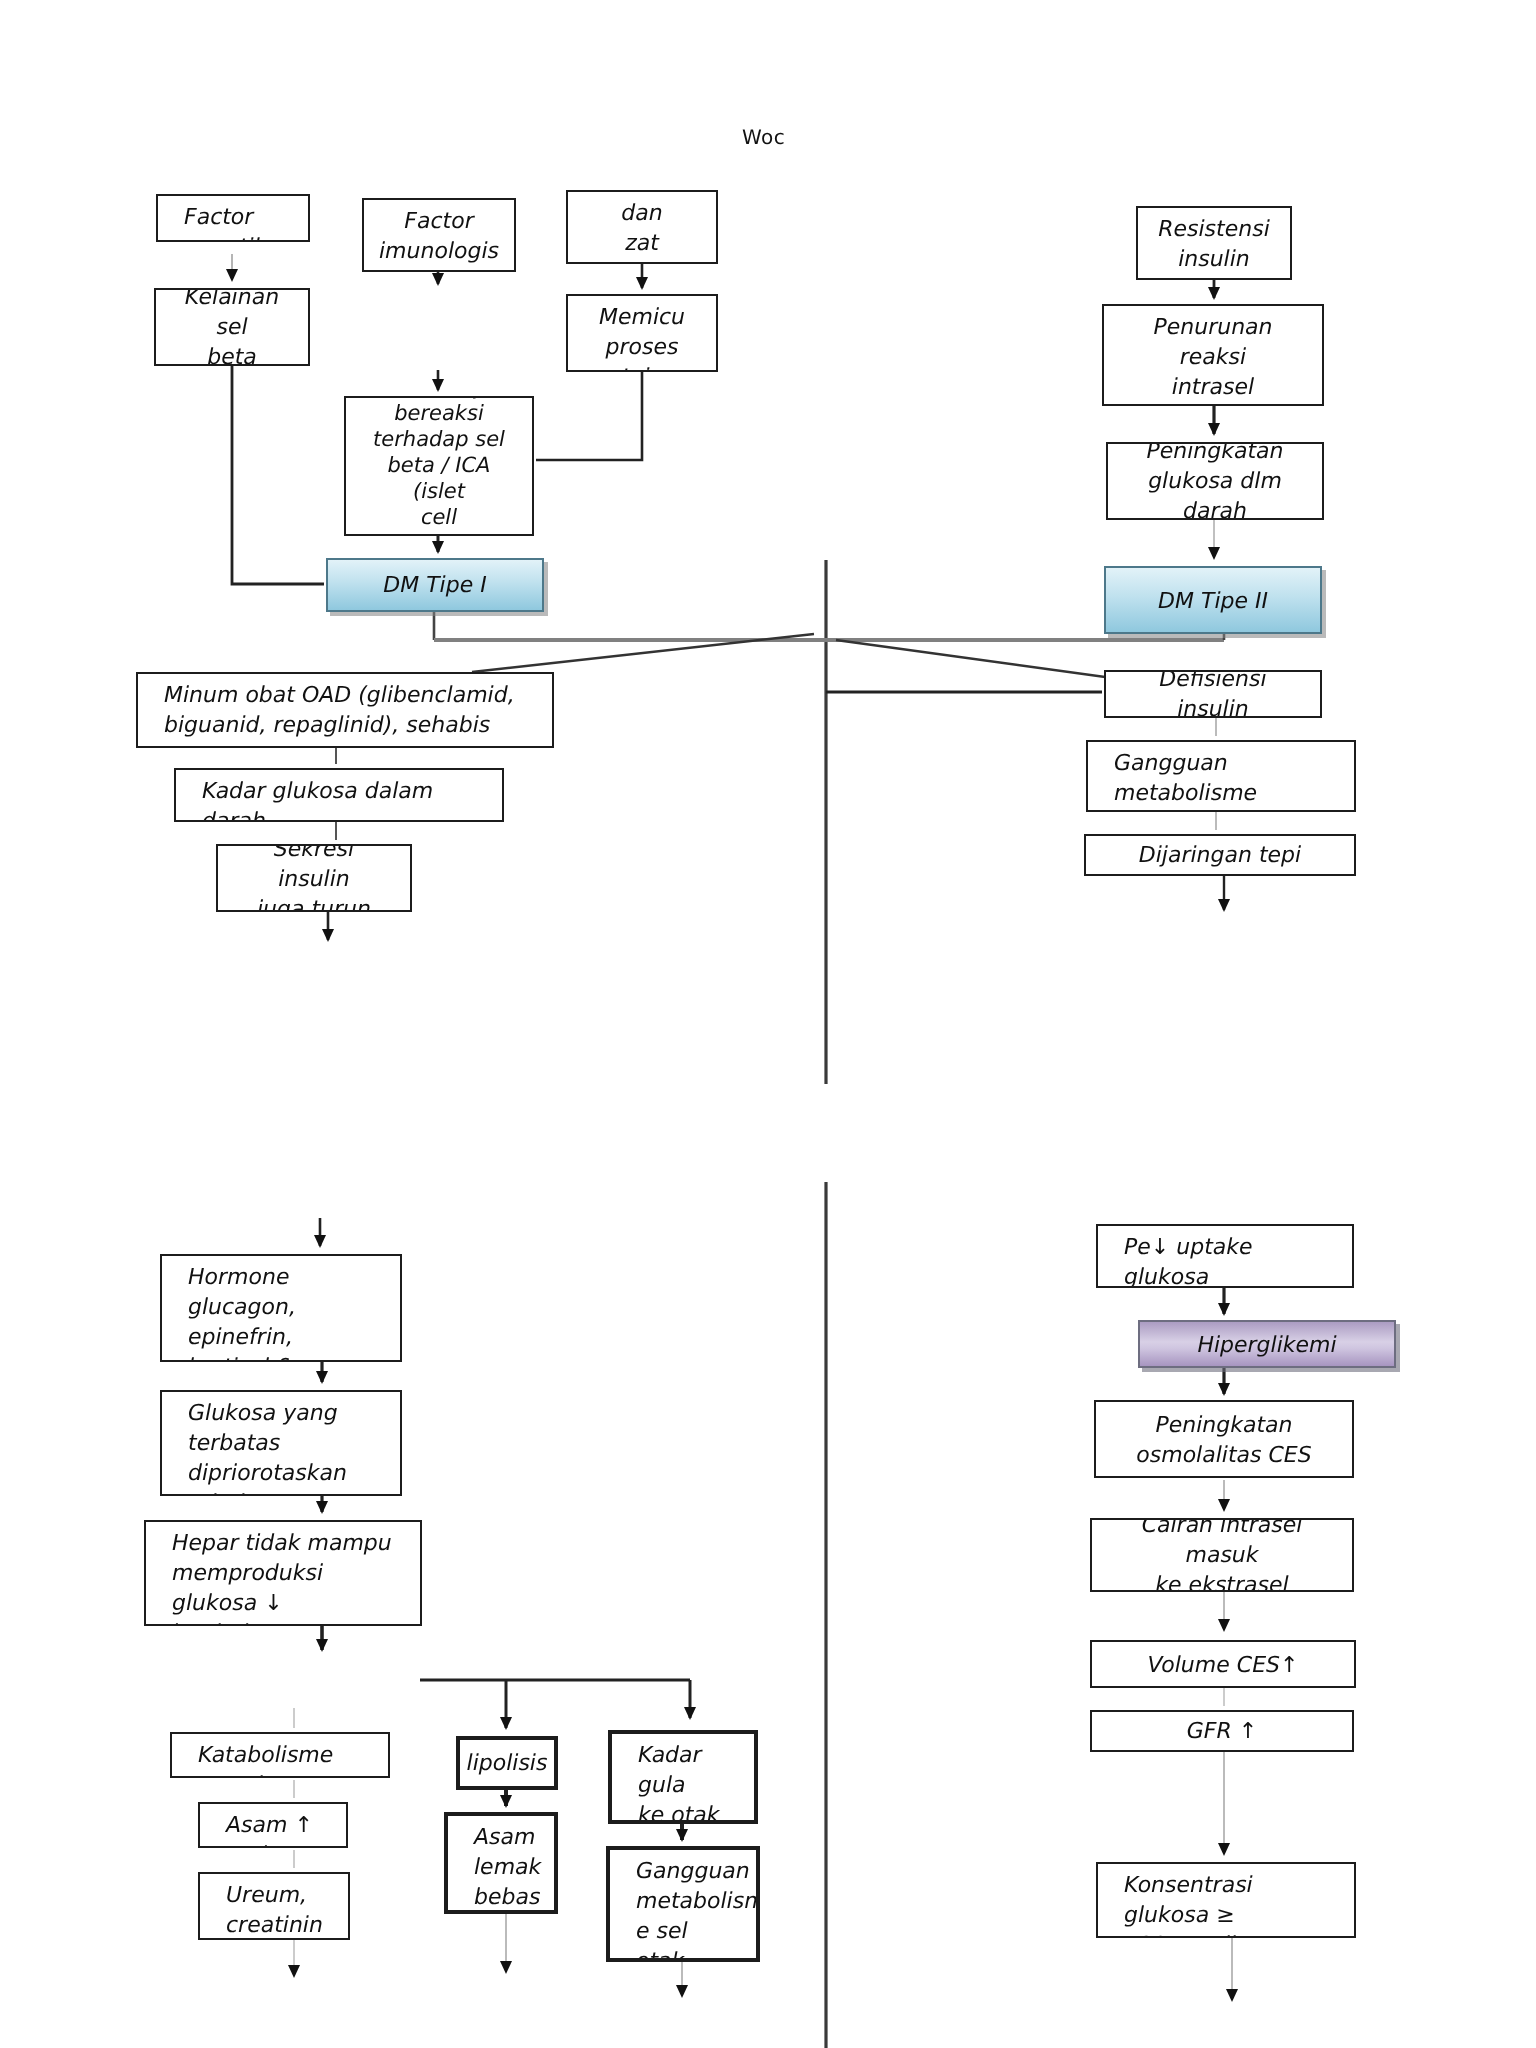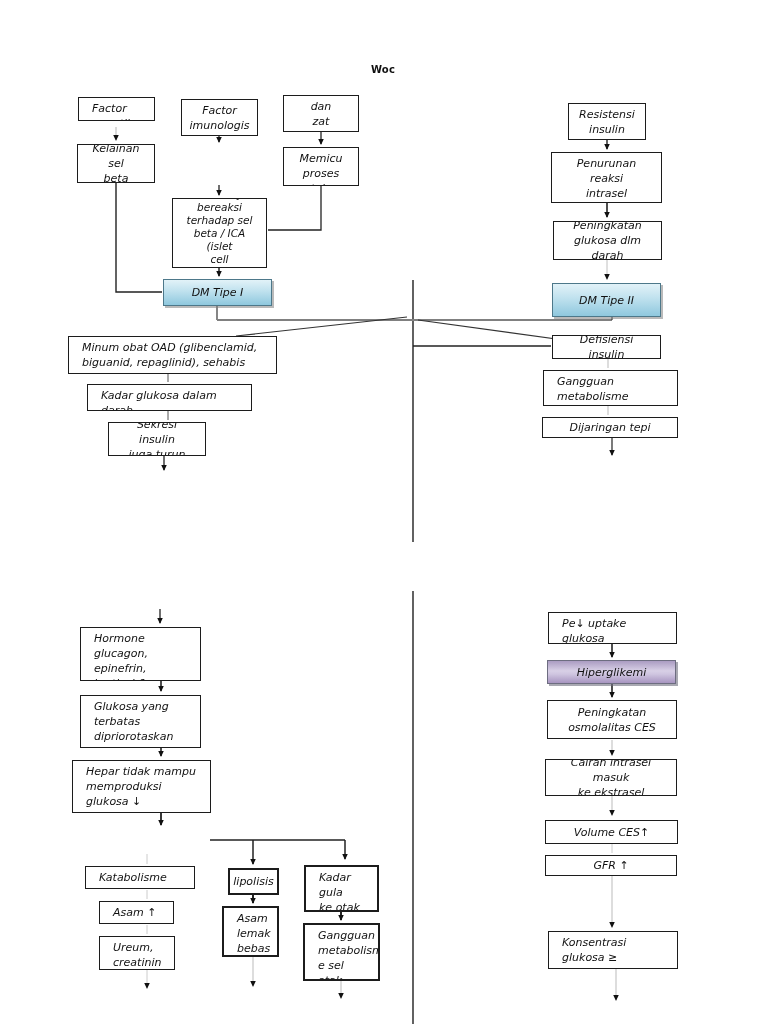--- a/index.html
+++ b/index.html
@@ -5,21 +5,21 @@
   html,body{margin:0;padding:0;background:#ffffff;}
   #canvas{
     position:relative;
     width:768px;height:1024px;
     background:#ffffff;
     font-family:"DejaVu Sans", sans-serif;
     overflow:hidden;
   }
   .page-title{
     position:absolute;
-    font-size:10px;font-weight:bold;color:#111;
+    font-size:10px;font-weight:normal;color:#111;
     letter-spacing:.2px;
   }
   .box{
     position:absolute;
     box-sizing:border-box;
     border:1.5px solid #1c1c1c;
     background:#ffffff;
     font-size:11px;line-height:15px;color:#111;
     padding:3px 13px;
     white-space:pre-line;
@@ -32,20 +32,21 @@
   .blue{
     background:linear-gradient(180deg,#e2f2f8 0%,#bfe1ee 45%,#9cceе2 70%,#8fc8de 100%);
     background:linear-gradient(180deg,#e2f2f8 0%,#bfe1ee 45%,#8fc8de 100%);
     border:1px solid #4d788a;
     box-shadow:2px 2px 0 rgba(130,130,130,.55);
   }
   .purple{
     background:linear-gradient(180deg,#ab9cc2 0%,#d8d0e6 45%,#cfc5e0 60%,#a795c0 100%);
     border:1px solid #6d6d80;
     box-shadow:2px 2px 0 rgba(110,110,125,.6);
+    margin-left:22px;
   }
   svg.connectors{position:absolute;left:0;top:0;width:768px;height:1024px;pointer-events:none;}
 </style>
 </head>
 <body>
 
 <div id="canvas">
 
   <div class="page-title" style="left:371px;top:64px">Woc</div>
 

